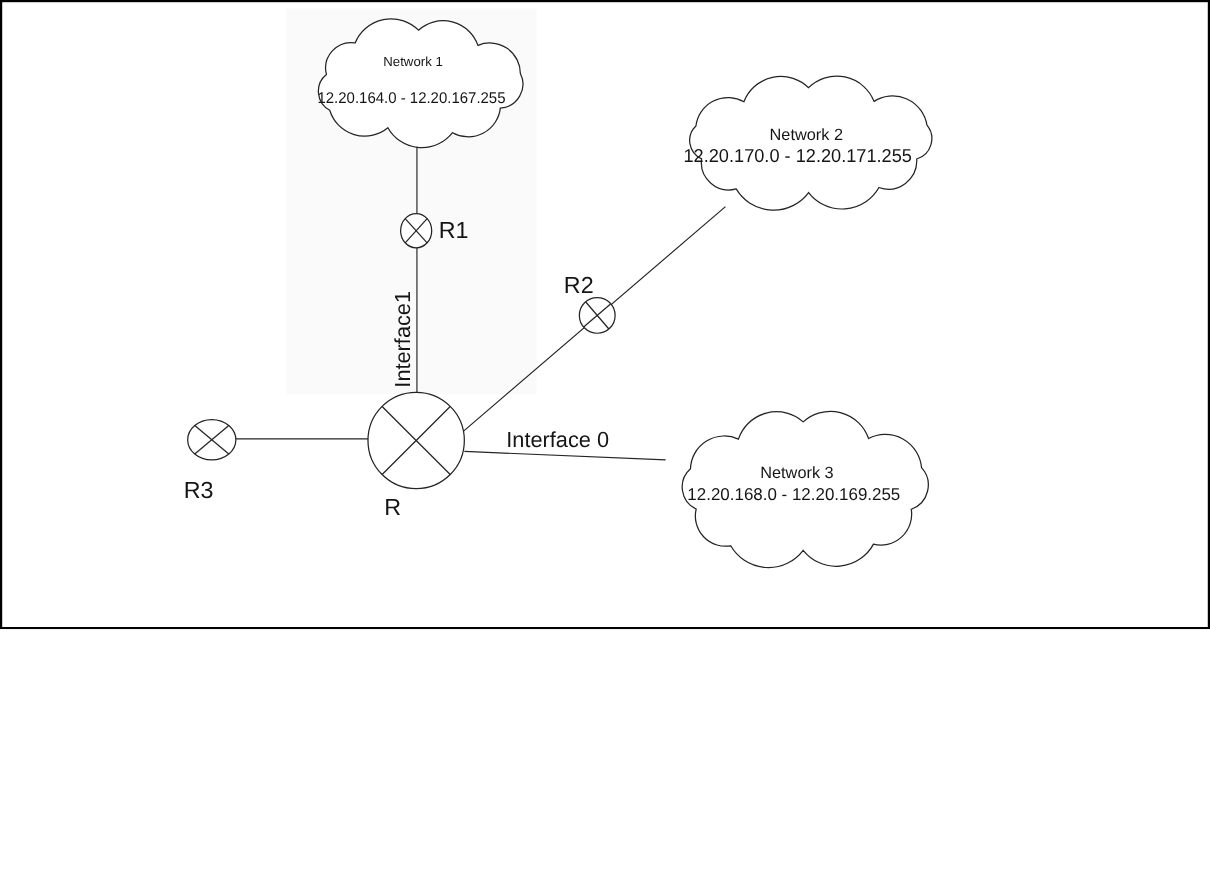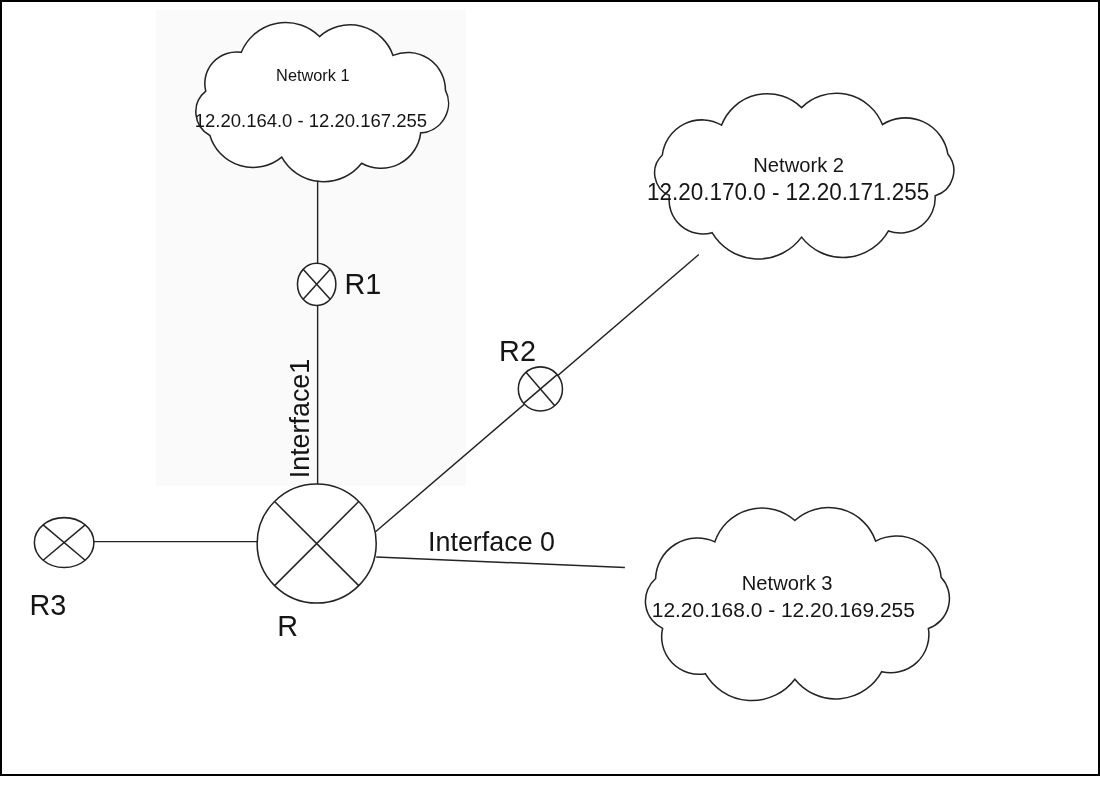--- a/index.html
+++ b/index.html
@@ -1,18 +1,18 @@
 <!DOCTYPE html>
 <html><head>
 <meta charset="utf-8">
 <style>
   html,body{margin:0;padding:0;background:#ffffff;}
   .frame{
     position:relative;
-    width:1100px;height:776px;
+    width:1100px;height:572px;
     box-sizing:border-box;
     border:2px solid #000;
     background:#fff;
     overflow:hidden;
   }
   .frame svg{display:block;width:100%;height:100%;}
   .cloud{fill:#ffffff;stroke:#242424;stroke-width:1.6;}
   .link{stroke:#242424;stroke-width:1.5;fill:none;}
   .node{fill:#ffffff;stroke:#242424;stroke-width:1.6;}
   .xstroke{stroke:#242424;stroke-width:1.6;fill:none;}

